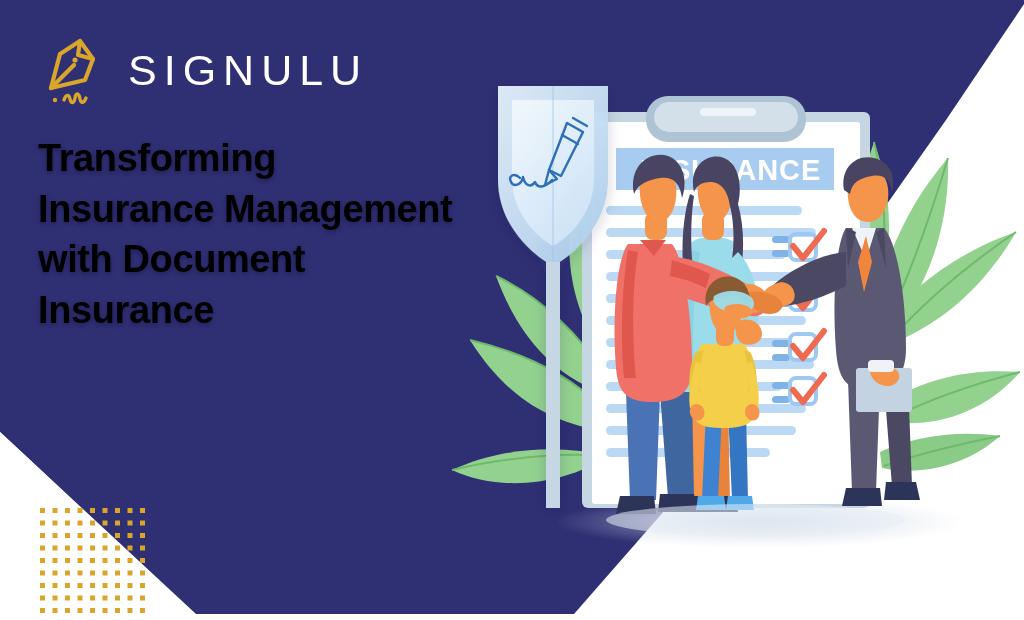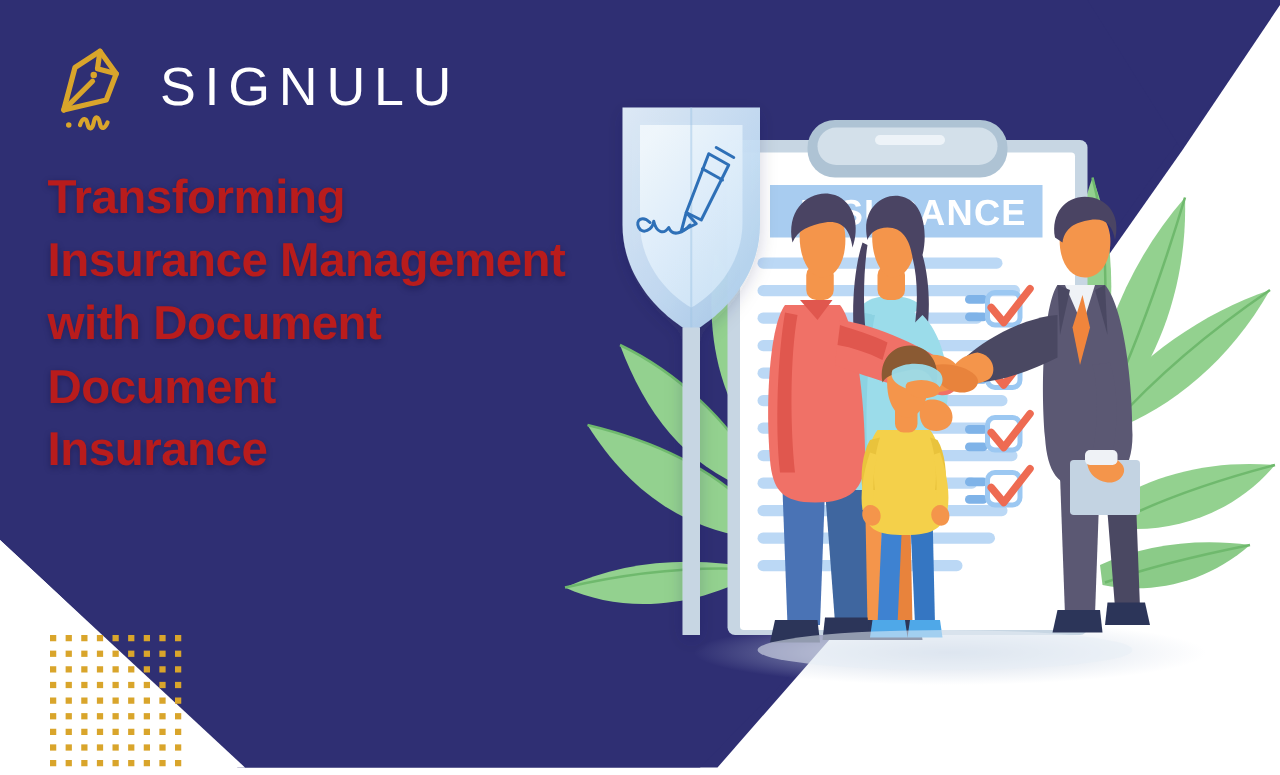--- a/index.html
+++ b/index.html
@@ -22,21 +22,21 @@
     color:#ffffff;
     font-size:43px;
     font-weight:500;
     letter-spacing:7px;
     line-height:1;
     white-space:nowrap;
   }
   .headline {
     position:absolute; left:38px; top:133px;
     width:470px;
-    color:#b91c1c;
+    color:#000000;
     font-size:38px;
     font-weight:bold;
     line-height:1.33;
     letter-spacing:-0.4px;
     text-shadow:0 2px 5px rgba(10,10,45,0.35);
   }
   .headline .ln { display:block; white-space:nowrap; }
 </style>
 </head>
 <body>
@@ -401,17 +401,16 @@
       </g>
       <circle cx="17" cy="66" r="2.2" fill="#D9A52B"></circle>
     </svg>
     <div class="brand-word">SIGNULU</div>
   </div>
 
   <div class="headline">
     <span class="ln">Transforming</span>
     <span class="ln">Insurance Management</span>
     <span class="ln">with Document</span>
-    <span class="ln">Document</span>
     <span class="ln">Insurance</span>
   </div>
 
 </div>
 
 </body></html>

